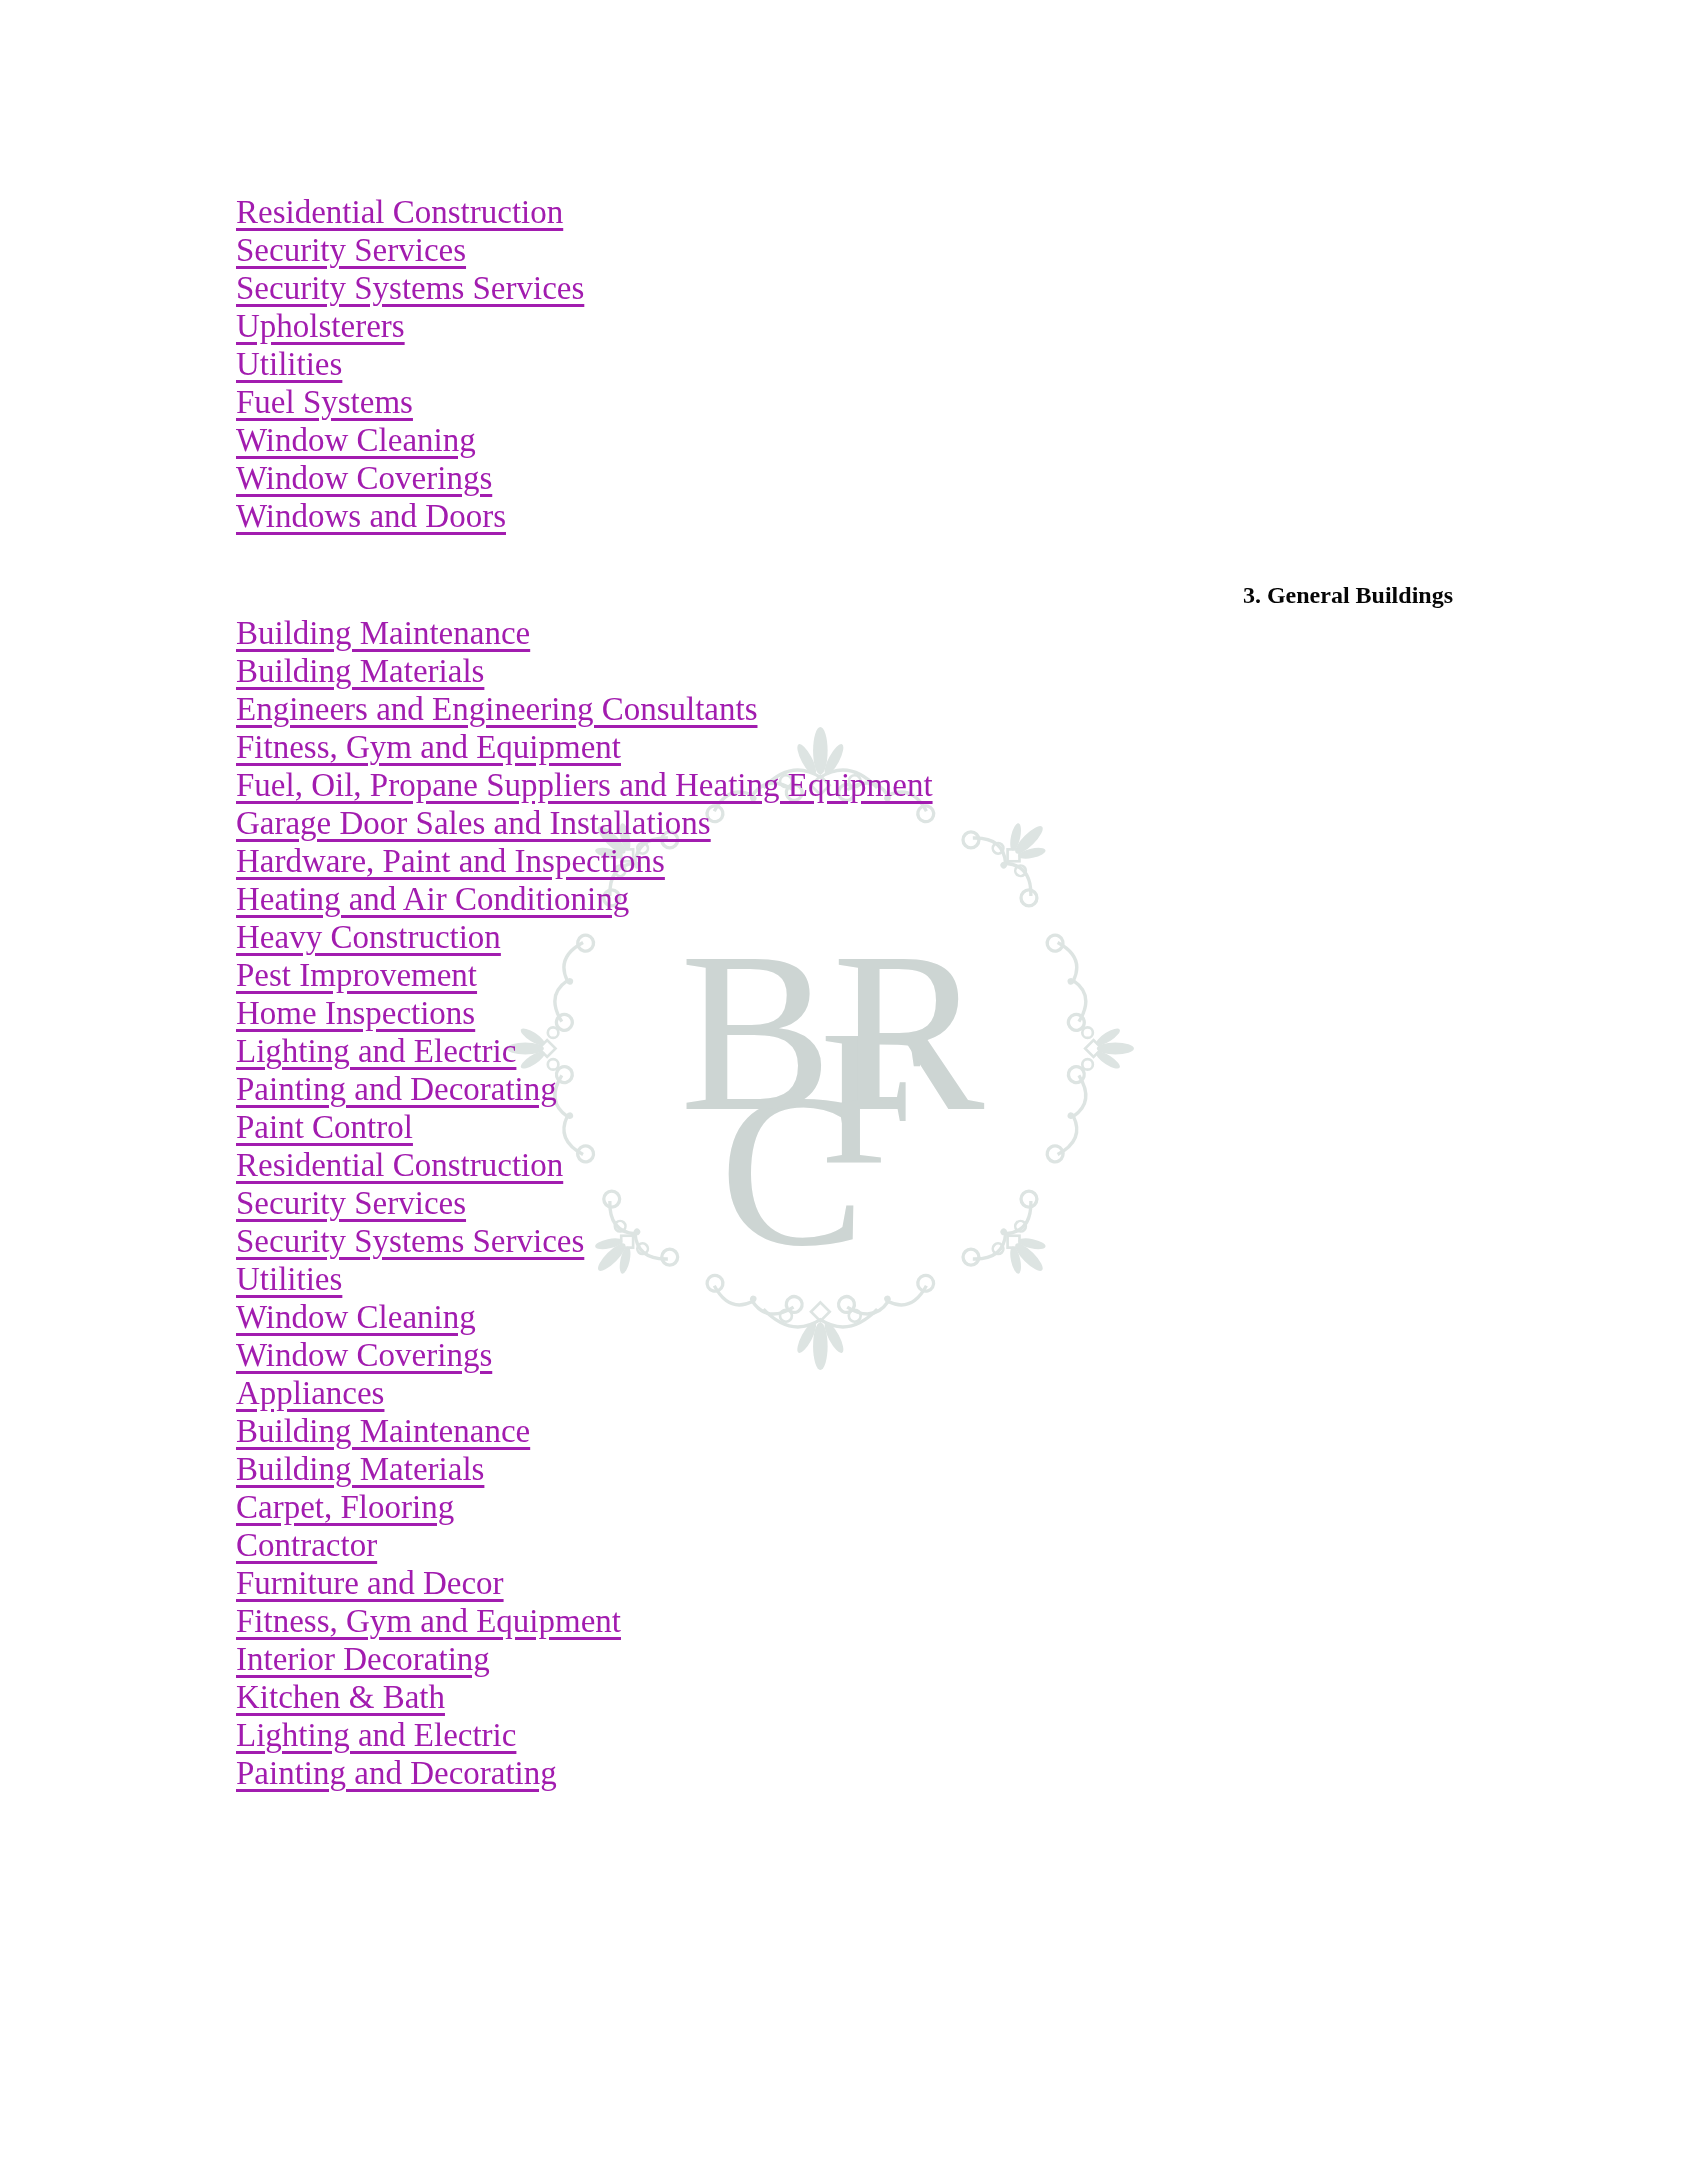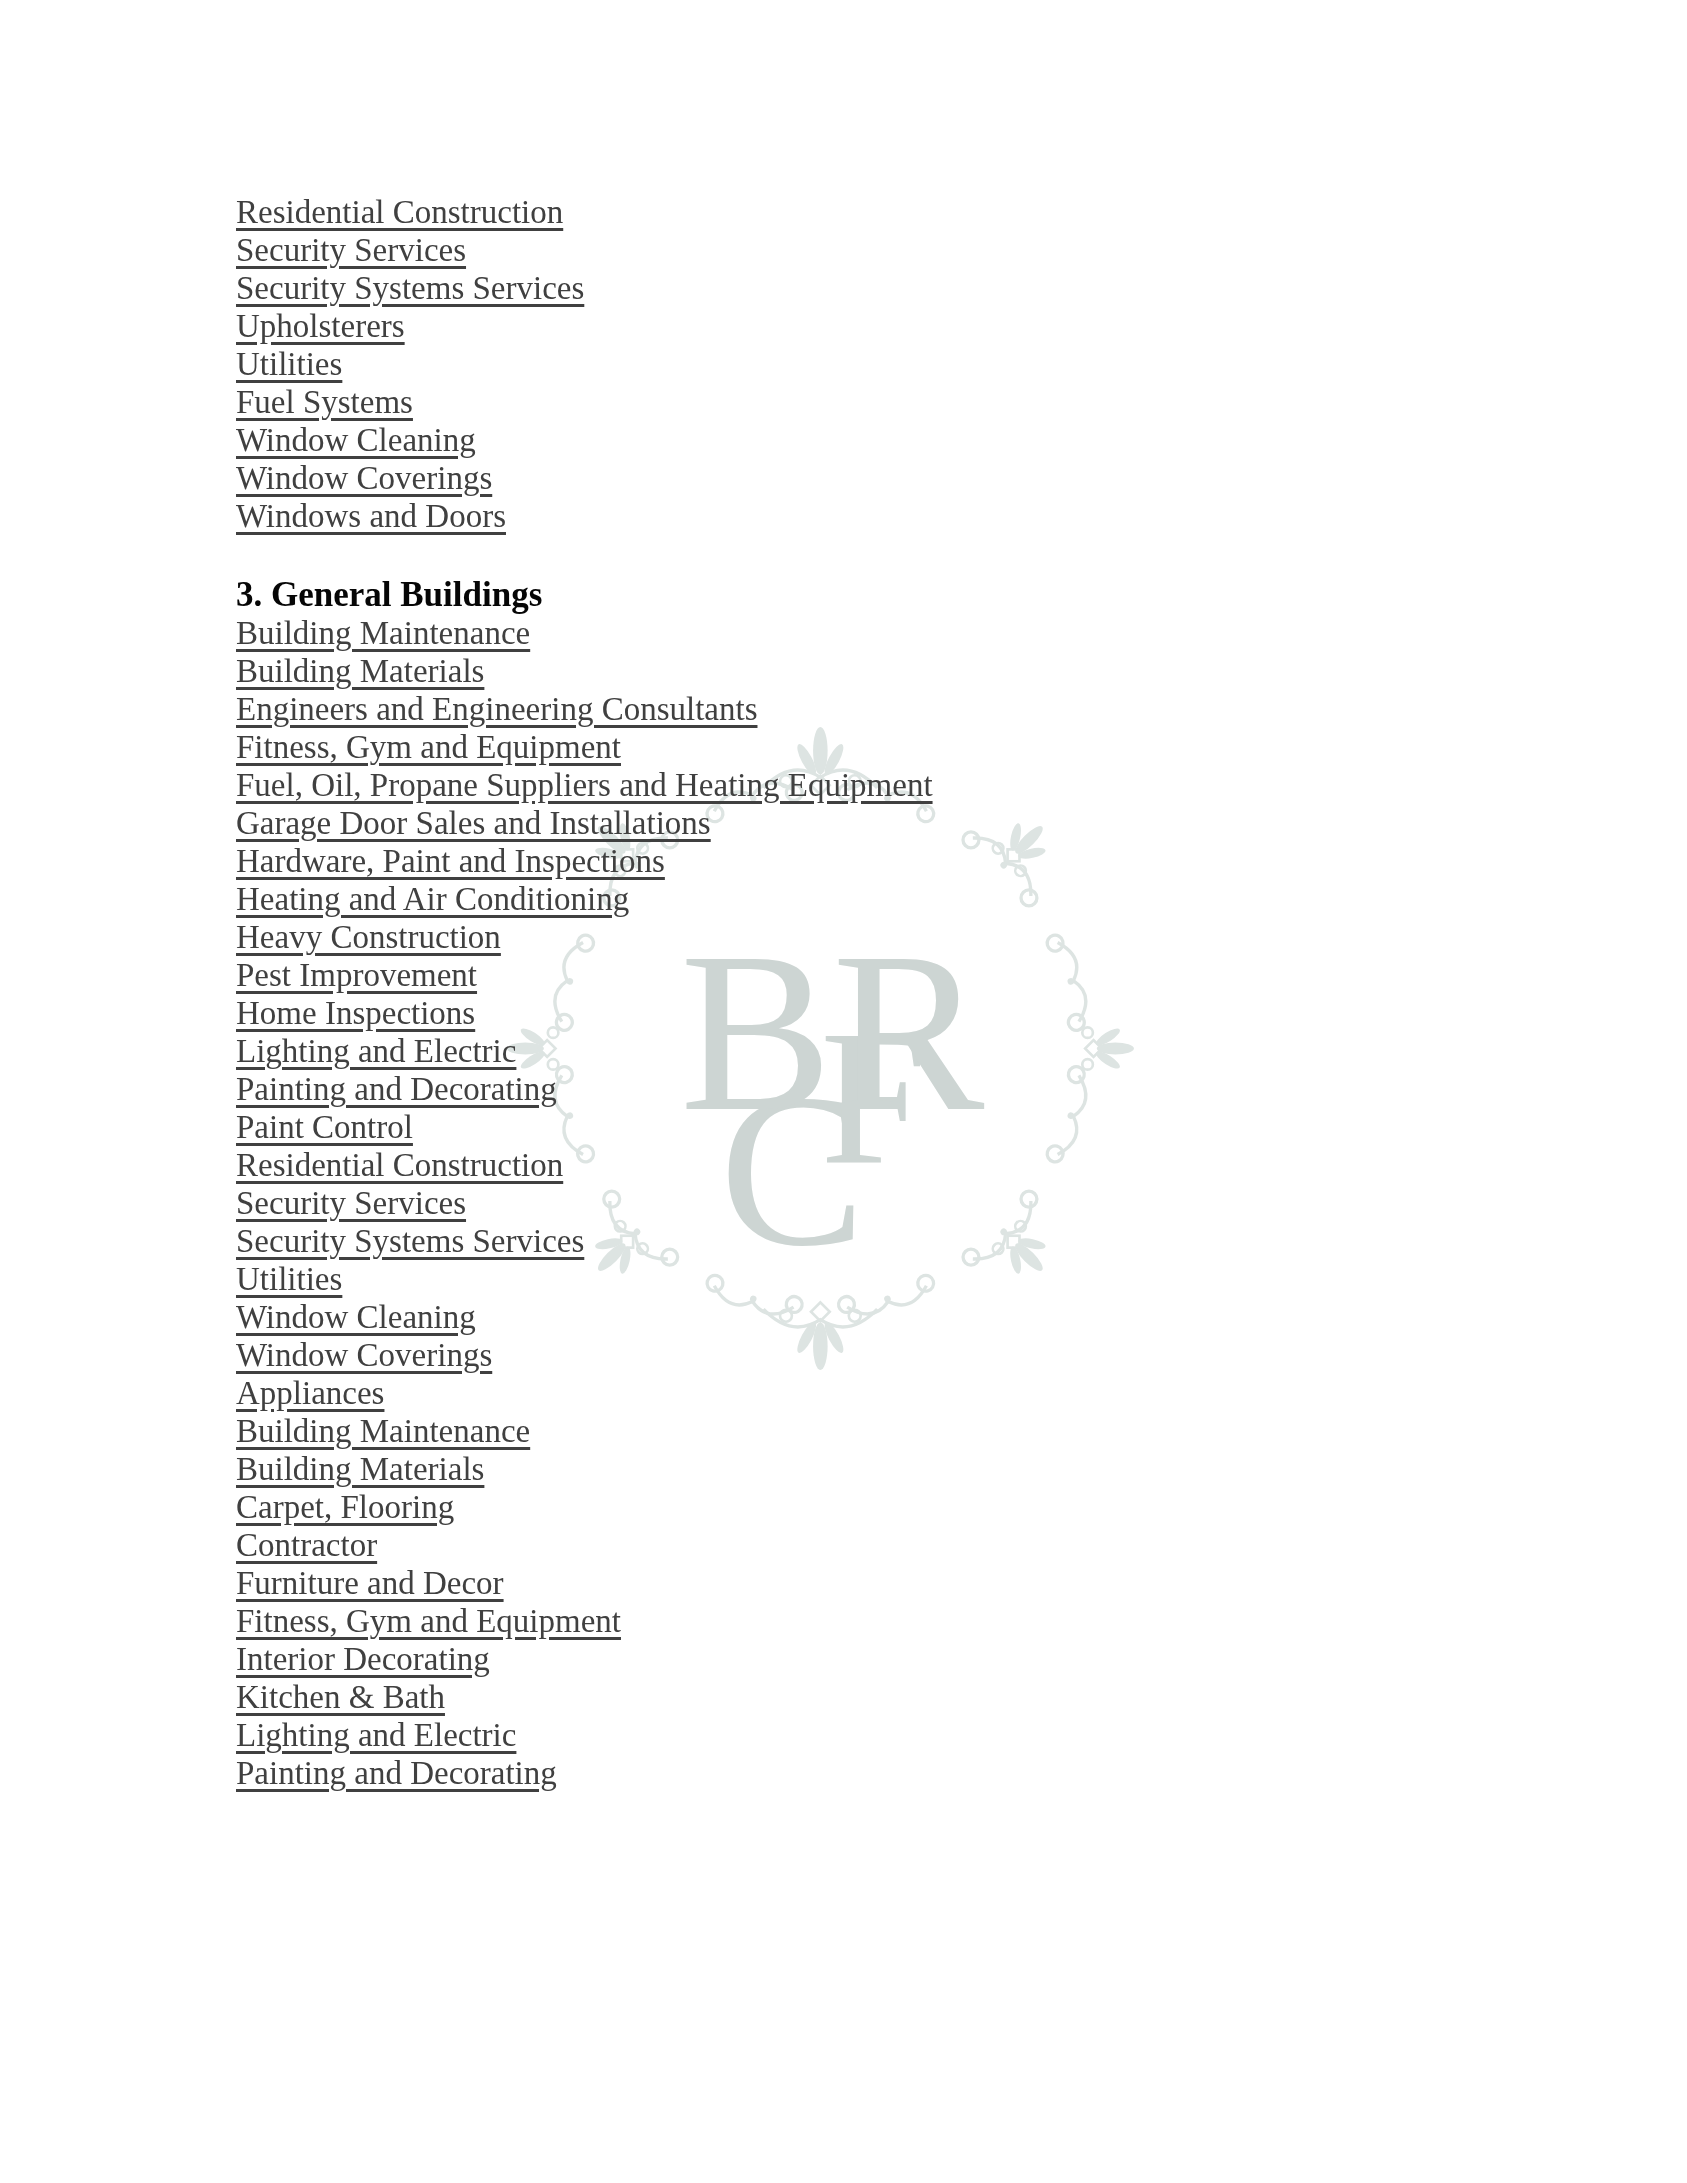--- a/index.html
+++ b/index.html
@@ -48,35 +48,36 @@
     width: 1217px;
     font-size: 33px;
     line-height: 38px;
     color: #060606;
   }
   .doc section {
     margin: 0;
     padding: 0;
   }
   .heading {
-    font-size: 35px;
+    font-size: 24px;
     line-height: 38px;
     font-weight: bold;
     margin: 41px 0 0 0;
     padding: 0;
+    text-align: right;
   }
   .item {
     height: 38px;
     white-space: nowrap;
   }
   .link {
     text-decoration: underline;
     text-decoration-thickness: 2.6px;
     text-underline-offset: 4.6px;
-    color: #404040;
+    color: #a21caf;
     cursor: pointer;
     margin-top: 9px;
   }
 </style>
 </head>
 <body>
 
 <div class="page">
 
   <svg class="watermark" viewBox="0 0 2550 3300" xmlns="http://www.w3.org/2000/svg" aria-hidden="true">

